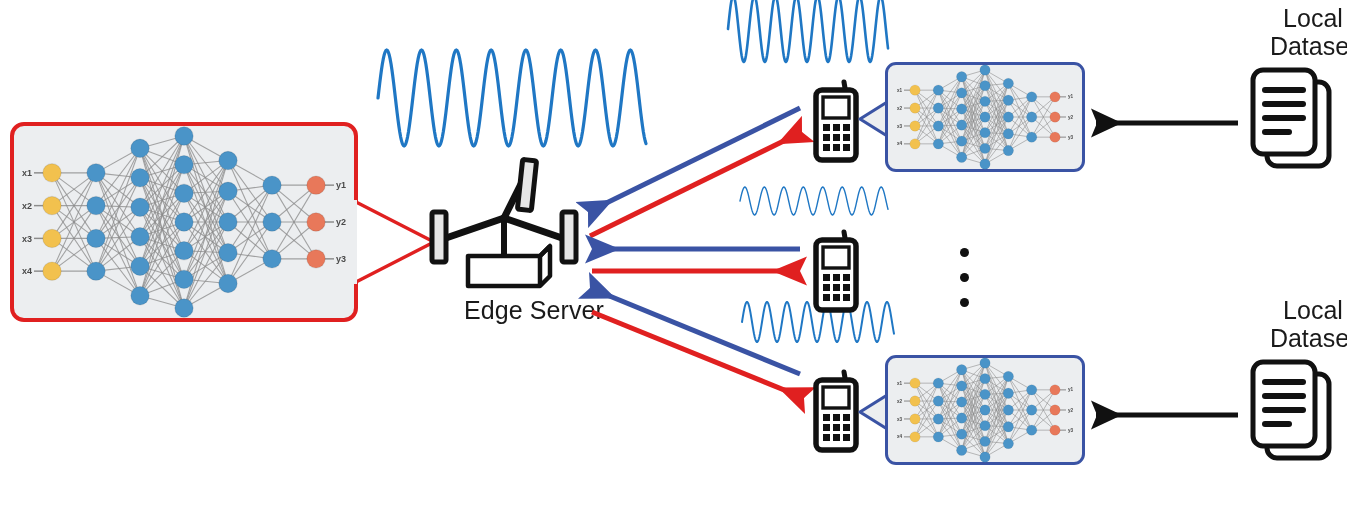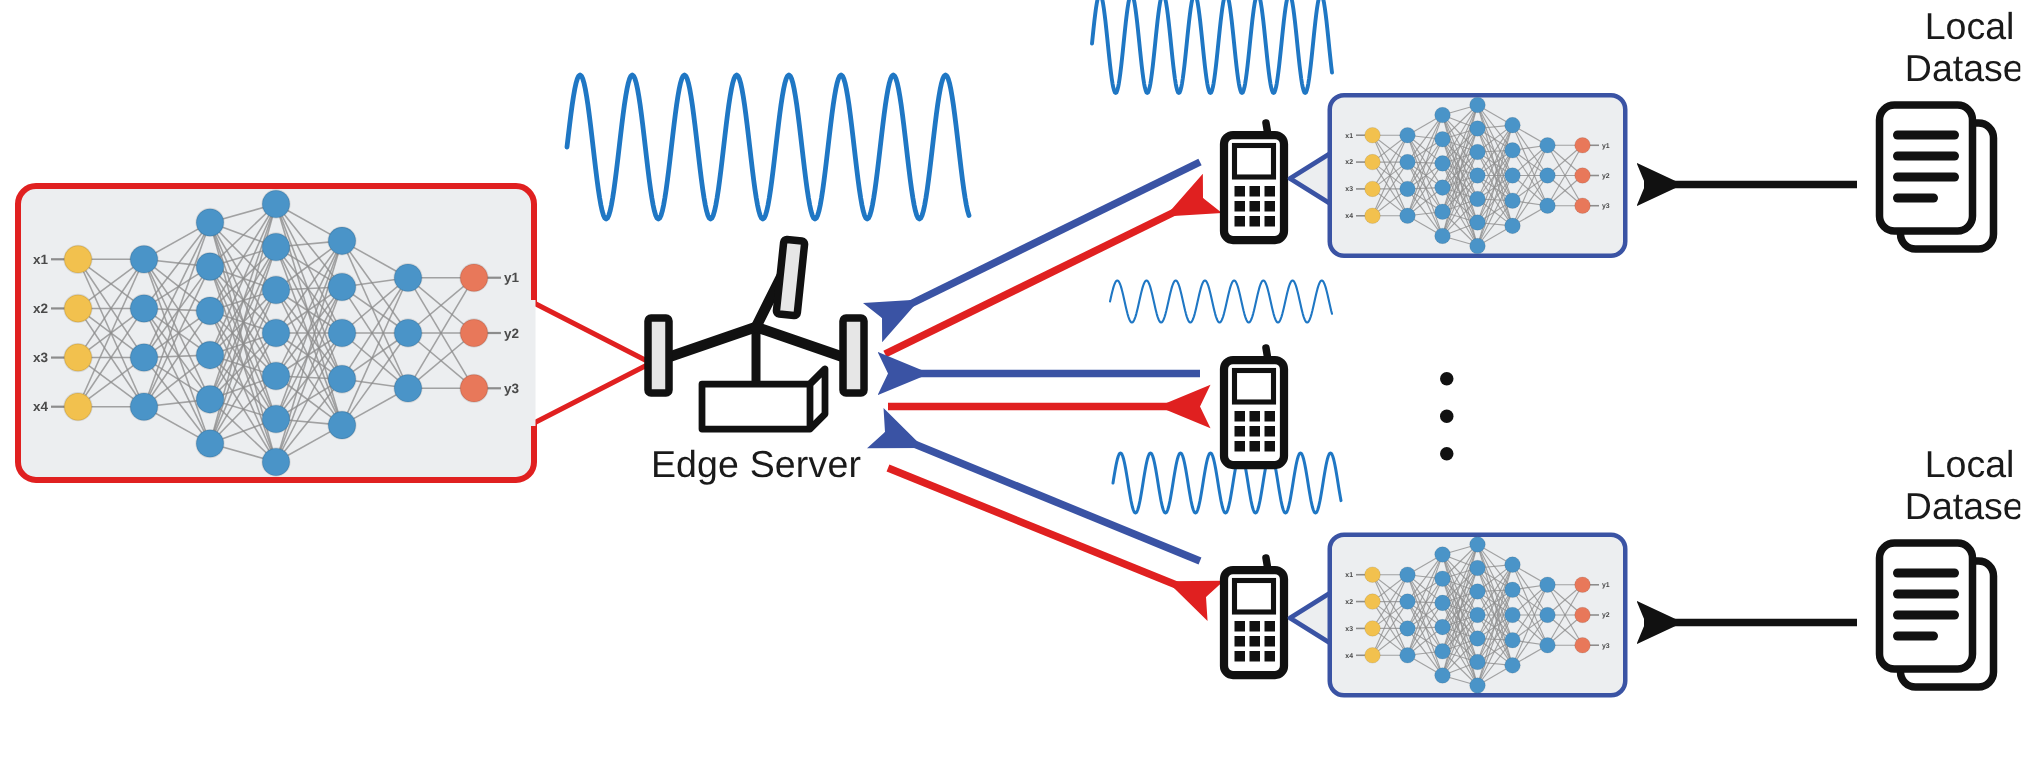--- a/index.html
+++ b/index.html
@@ -28,21 +28,21 @@
     border:4px solid #e02020;
     border-radius:14px;
     box-sizing:border-box;
   }
   .nn-svg{position:absolute;inset:0;width:100%;height:100%;}
 
   
   #edge-server{ left:424px; top:160px; width:160px; height:130px;}
   #edge-server-label{
     left:404px; top:296px; width:200px;
-    text-align:center;
+    text-align:right;
     font-size:25px;
     color:#1a1a1a;
     letter-spacing:.1px;
   }
 
   
   .wave{pointer-events:none;}
 
   
   .phone{width:62px;height:84px;}

